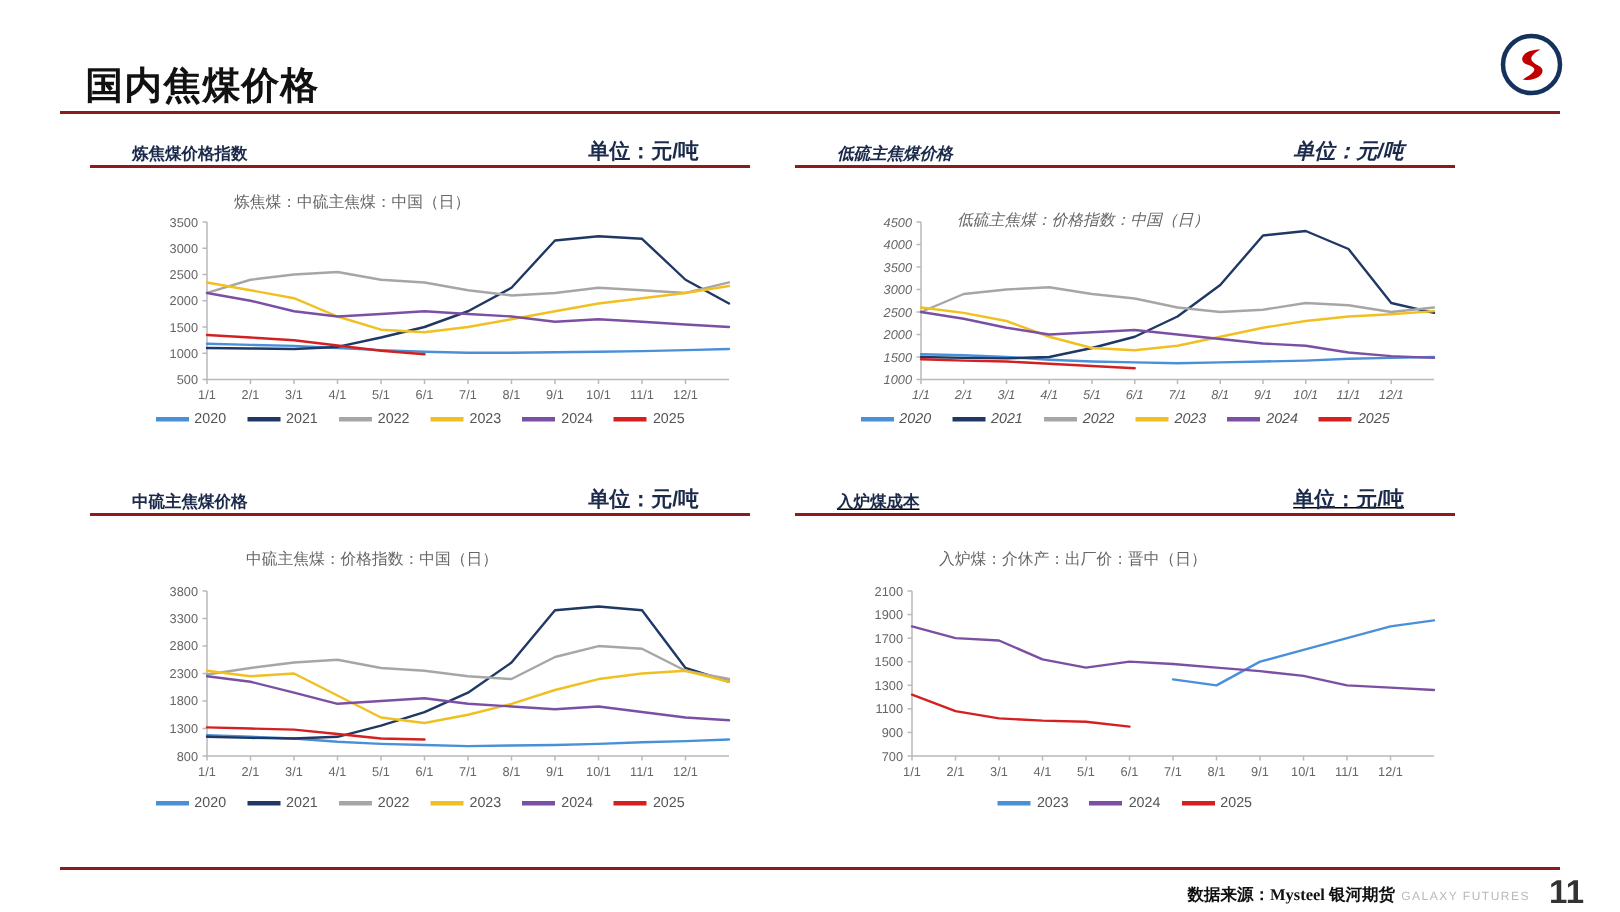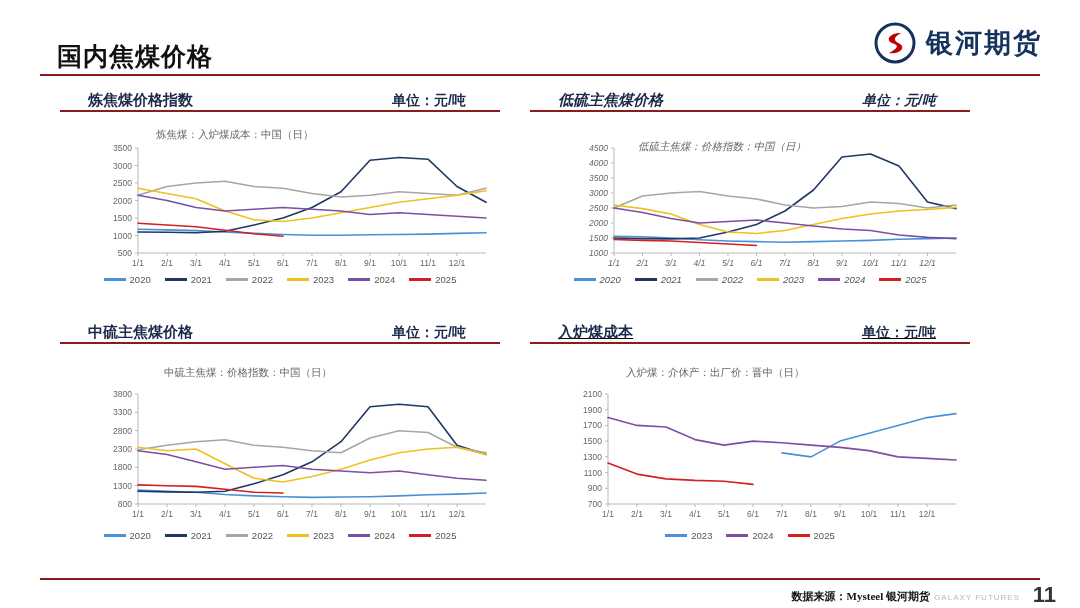--- a/index.html
+++ b/index.html
@@ -31,21 +31,21 @@
     letter-spacing:2px; font-family:"Liberation Serif", serif;
   }
   
   .panel { position:absolute; }
   .panel-head {
     position:relative; height:28px;
     border-bottom:2px solid #8c1b1b;
     display:flex; align-items:flex-end; justify-content:space-between;
   }
   .panel-title {
-    font-size:15px; font-weight:bold; color:#1b2a4a;
+    font-size:11px; font-weight:bold; color:#1b2a4a;
     padding-left:28px;
   }
   .panel-unit {
     font-size:14px; font-weight:bold; color:#1b2a4a;
     padding-right:34px;
   }
   .panel-body { position:relative; }
   .chart-caption {
     position:absolute; font-size:10.5px; color:#666;
     white-space:nowrap;
@@ -85,30 +85,29 @@
 <div class="page-title">国内焦煤价格</div>
 <div class="title-rule"></div>
 
 <div class="brand">
   <span class="brand-logo">
     <svg viewBox="0 0 42 42" width="42" height="42">
       <circle cx="21" cy="21" r="19" fill="none" stroke="#14325c" stroke-width="3"></circle>
       <path d="M27 11 C14 11 12 19 18 21 C24 23 26 25 15 31 C26 33 32 25 26 22 C20 19 18 16 27 11 Z" fill="#c00000"></path>
     </svg>
   </span>
-  <span class="brand-name">银河期货</span>
 </div>
 
 <div class="panel" style="left:60px; top:84px; width:440px; height:220px;">
   <div class="panel-head">
     <span class="panel-title">炼焦煤价格指数</span>
     <span class="panel-unit">单位：元/吨</span>
   </div>
   <div class="panel-body" style="height:190px;">
-    <div class="chart-caption" style="left:96px; top:16px;">炼焦煤：入炉煤成本：中国（日）</div>
+    <div class="chart-caption" style="left:96px; top:16px;">炼焦煤：中硫主焦煤：中国（日）</div>
     <svg id="svg-c0" width="440" height="165" style="position:absolute; left:0; top:0;">
         <line x1="78" y1="36" x2="78" y2="141" stroke="#b9b9b9" stroke-width="1"></line>
         <line x1="78" y1="141" x2="426" y2="141" stroke="#b9b9b9" stroke-width="1"></line>
         <line x1="75" y1="141" x2="78" y2="141" stroke="#b9b9b9" stroke-width="1"></line>
         <text x="72" y="144" text-anchor="end" class="ylab">500</text>
         <line x1="75" y1="123.5" x2="78" y2="123.5" stroke="#b9b9b9" stroke-width="1"></line>
         <text x="72" y="126.5" text-anchor="end" class="ylab">1000</text>
         <line x1="75" y1="106" x2="78" y2="106" stroke="#b9b9b9" stroke-width="1"></line>
         <text x="72" y="109" text-anchor="end" class="ylab">1500</text>
         <line x1="75" y1="88.5" x2="78" y2="88.5" stroke="#b9b9b9" stroke-width="1"></line>

